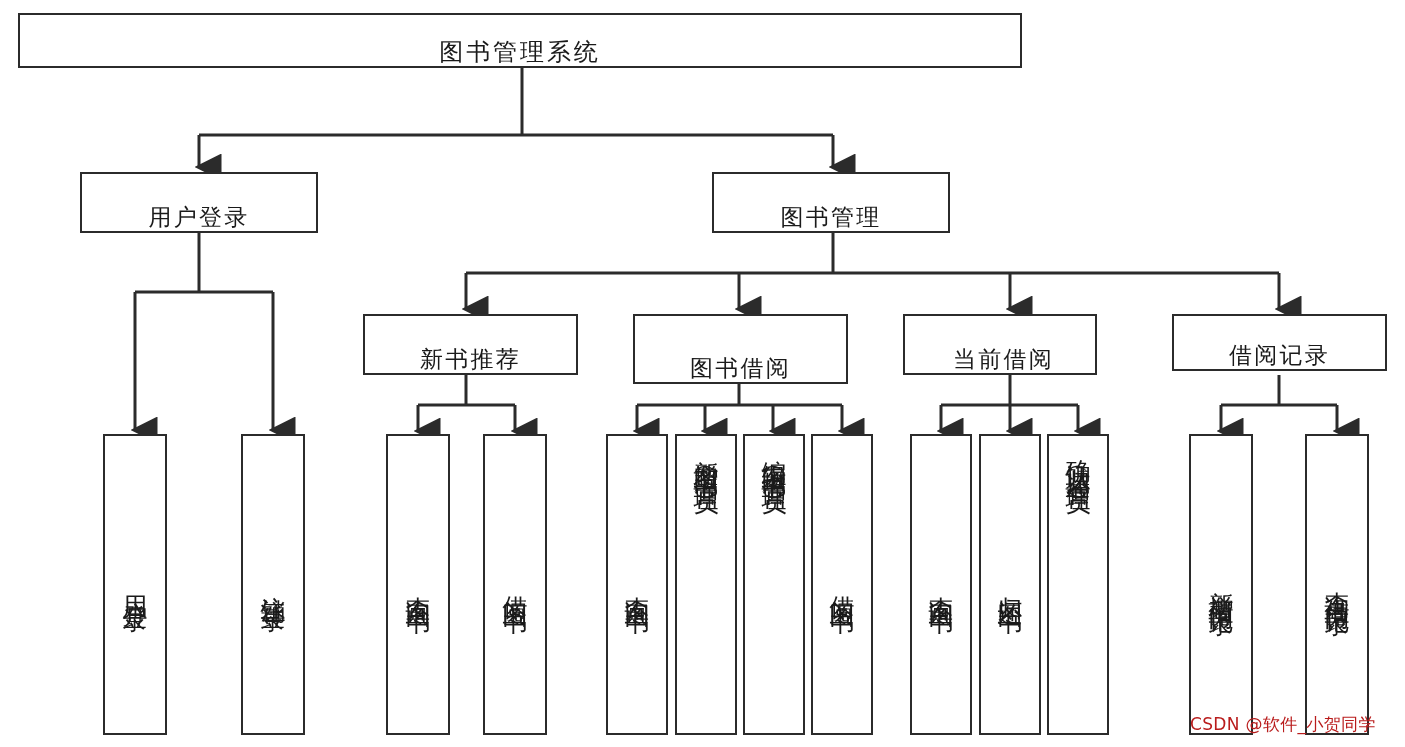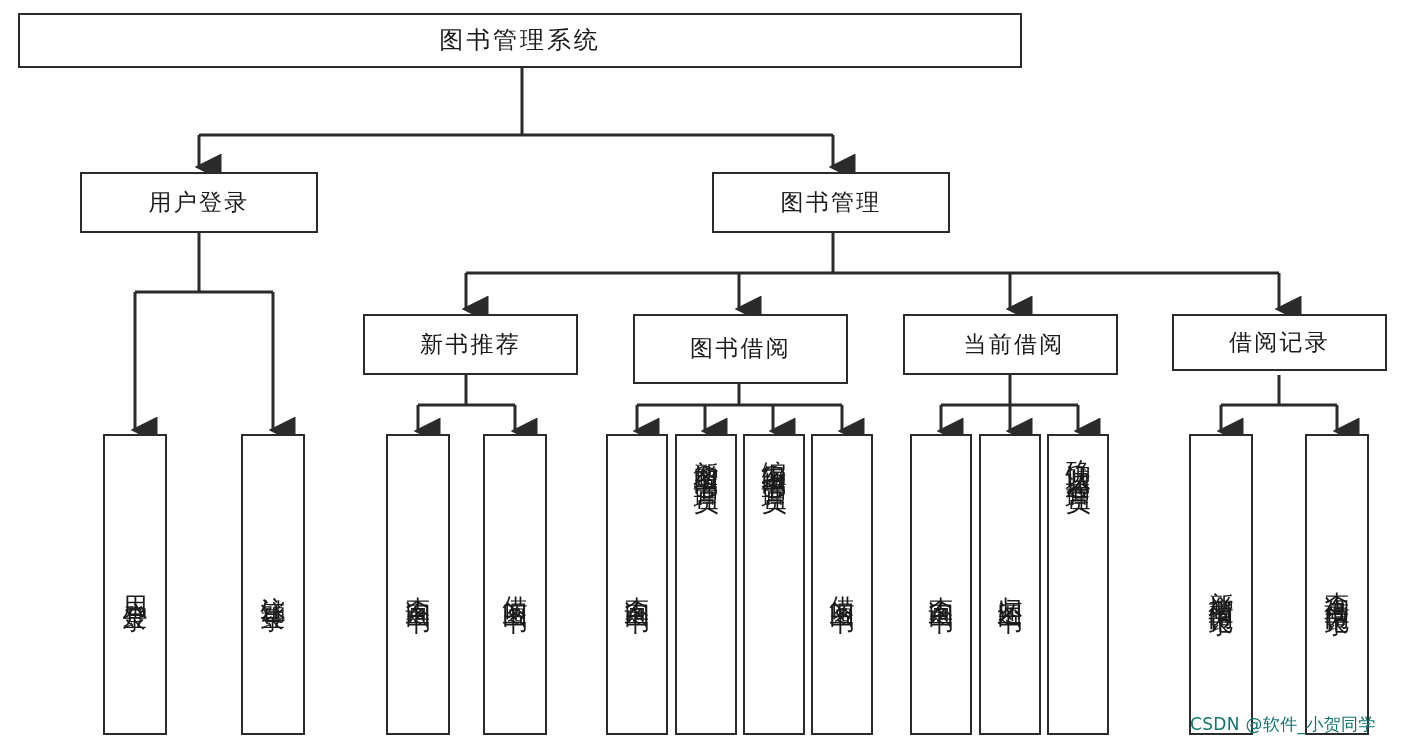--- a/index.html
+++ b/index.html
@@ -23,21 +23,21 @@
     width: 1405px;
     height: 747px;
     pointer-events: none;
   }
   .node {
     position: absolute;
     box-sizing: border-box;
     background: #ffffff;
     border: 2.5px solid #2b2b2b;
     display: flex;
-    align-items: center;
+    align-items: flex-end;
     justify-content: center;
     color: #1a1a1a;
     z-index: 2;
   }
   .node-label {
     display: block;
     text-align: center;
     line-height: 1.18;
     letter-spacing: 0.06em;
     white-space: nowrap;
@@ -71,21 +71,21 @@
   
   .node.v.mid {
     align-items: center;
     padding-top: 0;
   }
   .watermark {
     position: absolute;
     left: 1190px;
     top: 713px;
     font-size: 17px;
-    color: #0f766e;
+    color: #b91c1c;
     letter-spacing: 0.02em;
     white-space: nowrap;
     z-index: 3;
     font-family: "DejaVu Sans", "Liberation Sans", sans-serif;
   }
 </style>
 </head>
 <body>
 
 <div id="canvas">
@@ -152,21 +152,21 @@
   <div class="node h" style="left:363px; top:314px; width:215px; height:61px;">
     <span class="node-label">新书推荐</span>
   </div>
 
   <div class="node h" style="left:712px; top:172px; width:238px; height:61px;">
     <span class="node-label">图书管理</span>
   </div>
   <div class="node h" style="left:633px; top:314px; width:215px; height:70px;">
     <span class="node-label">图书借阅</span>
   </div>
-  <div class="node h" style="left:903px; top:314px; width:215px; height:61px;padding-left:7px;">
+  <div class="node h" style="left:903px; top:314px; width:194px; height:61px;padding-left:7px;">
     <span class="node-label">当前借阅</span>
   </div>
   <div class="node h" style="left:1172px; top:314px; width:215px; height:57px;">
     <span class="node-label">借阅记录</span>
   </div>
 
   <div class="node v mid" style="left:103px; top:434px; width:64px; height:301px;">
     <span class="node-label">用户登录</span>
   </div>
   <div class="node v mid" style="left:241px; top:434px; width:64px; height:301px;">

